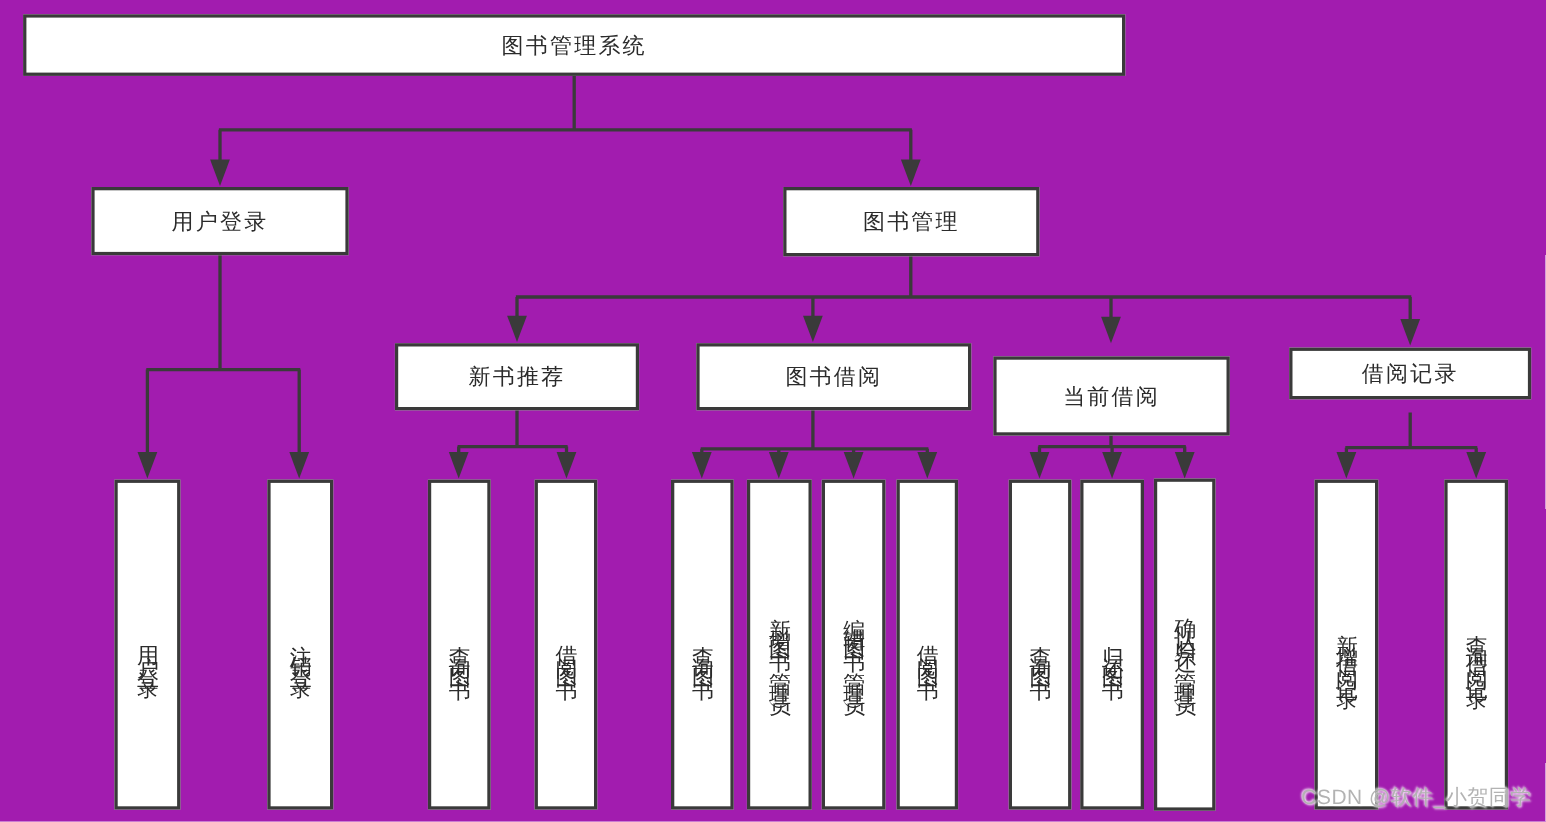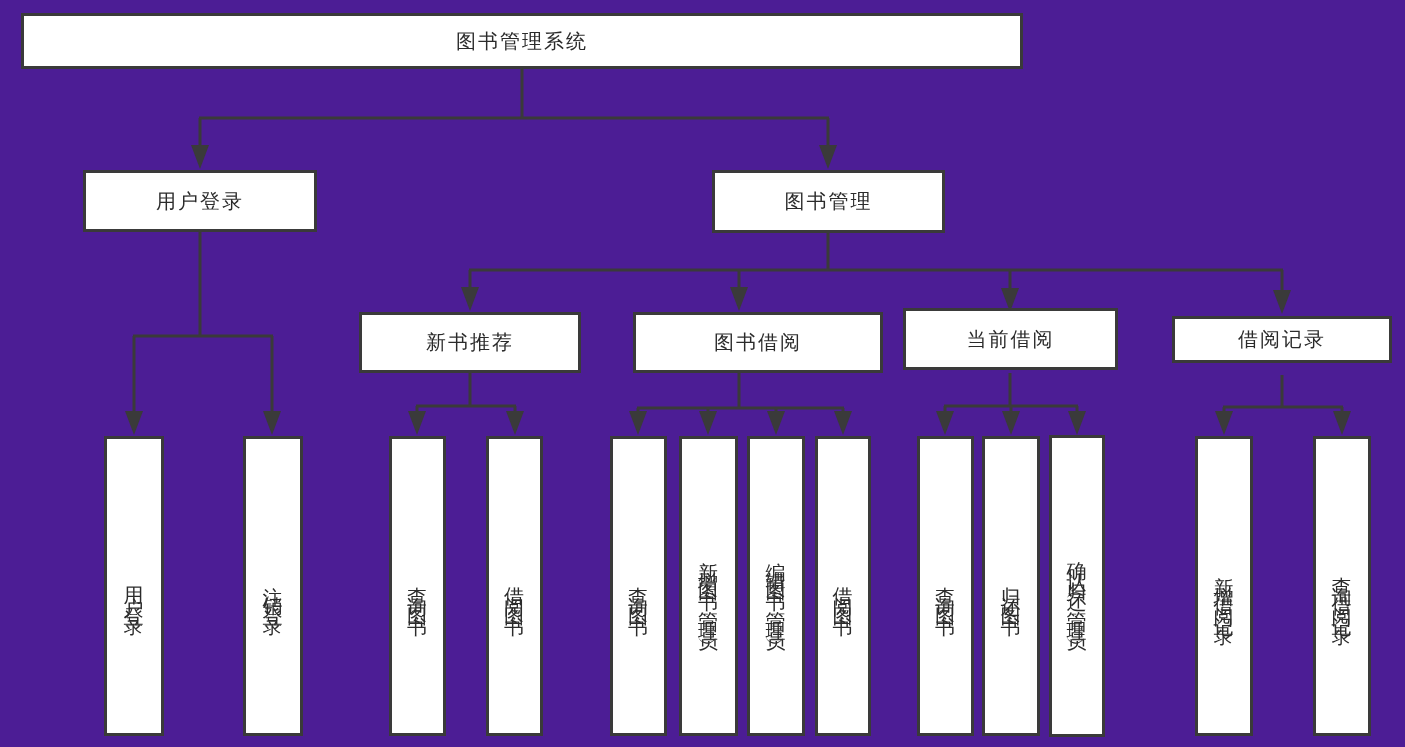--- a/index.html
+++ b/index.html
@@ -1,17 +1,17 @@
 <!DOCTYPE html>
 <html><head>
 <meta charset="utf-8">
 <style>
   html,body{margin:0;padding:0;background:#fff;}
   .canvas{
-    position:relative;width:1405px;height:747px;background:#4c1d95;overflow:hidden;
+    position:relative;width:1405px;height:747px;background:#a21caf;overflow:hidden;
     font-family:"Liberation Sans","DejaVu Sans",sans-serif;color:#2b2b2b;
   }
   .wires{position:absolute;left:0;top:0;width:1405px;height:747px;z-index:1;}
   .node{
     position:absolute;background:#fff;border:3px solid #3a3a3a;box-sizing:border-box;
     display:flex;align-items:center;justify-content:center;z-index:2;
   }
   .hnode{font-size:20px;letter-spacing:2px;}
   .vnode span{
     writing-mode:vertical-rl;text-orientation:mixed;display:block;
@@ -84,21 +84,21 @@
   <div class="node hnode" style="left:359px;top:312px;width:222px;height:61px">
     <span>新书推荐</span>
   </div>
 
   <div class="node hnode" style="left:712px;top:170px;width:233px;height:63px">
     <span>图书管理</span>
   </div>
   <div class="node hnode" style="left:633px;top:312px;width:250px;height:61px">
     <span>图书借阅</span>
   </div>
-  <div class="node hnode" style="left:903px;top:308px;width:215px;height:62px">
+  <div class="node hnode" style="left:903px;top:324px;width:215px;height:72px">
     <span>当前借阅</span>
   </div>
   <div class="node hnode" style="left:1172px;top:316px;width:220px;height:47px">
     <span>借阅记录</span>
   </div>
 
   <div class="node vnode" style="left:104px;top:436px;width:60px;height:300px">
     <span>用户登录</span>
   </div>
   <div class="node vnode" style="left:243px;top:436px;width:60px;height:300px">
@@ -135,14 +135,15 @@
     <span>确认归还（管理员）</span>
   </div>
 
   <div class="node vnode" style="left:1195px;top:436px;width:58px;height:300px">
     <span>新增借阅记录</span>
   </div>
   <div class="node vnode" style="left:1313px;top:436px;width:58px;height:300px">
     <span>查询借阅记录</span>
   </div>
 
+  <div class="watermark">CSDN @软件_小贺同学</div>
 
 </div>
 
 </body></html>

